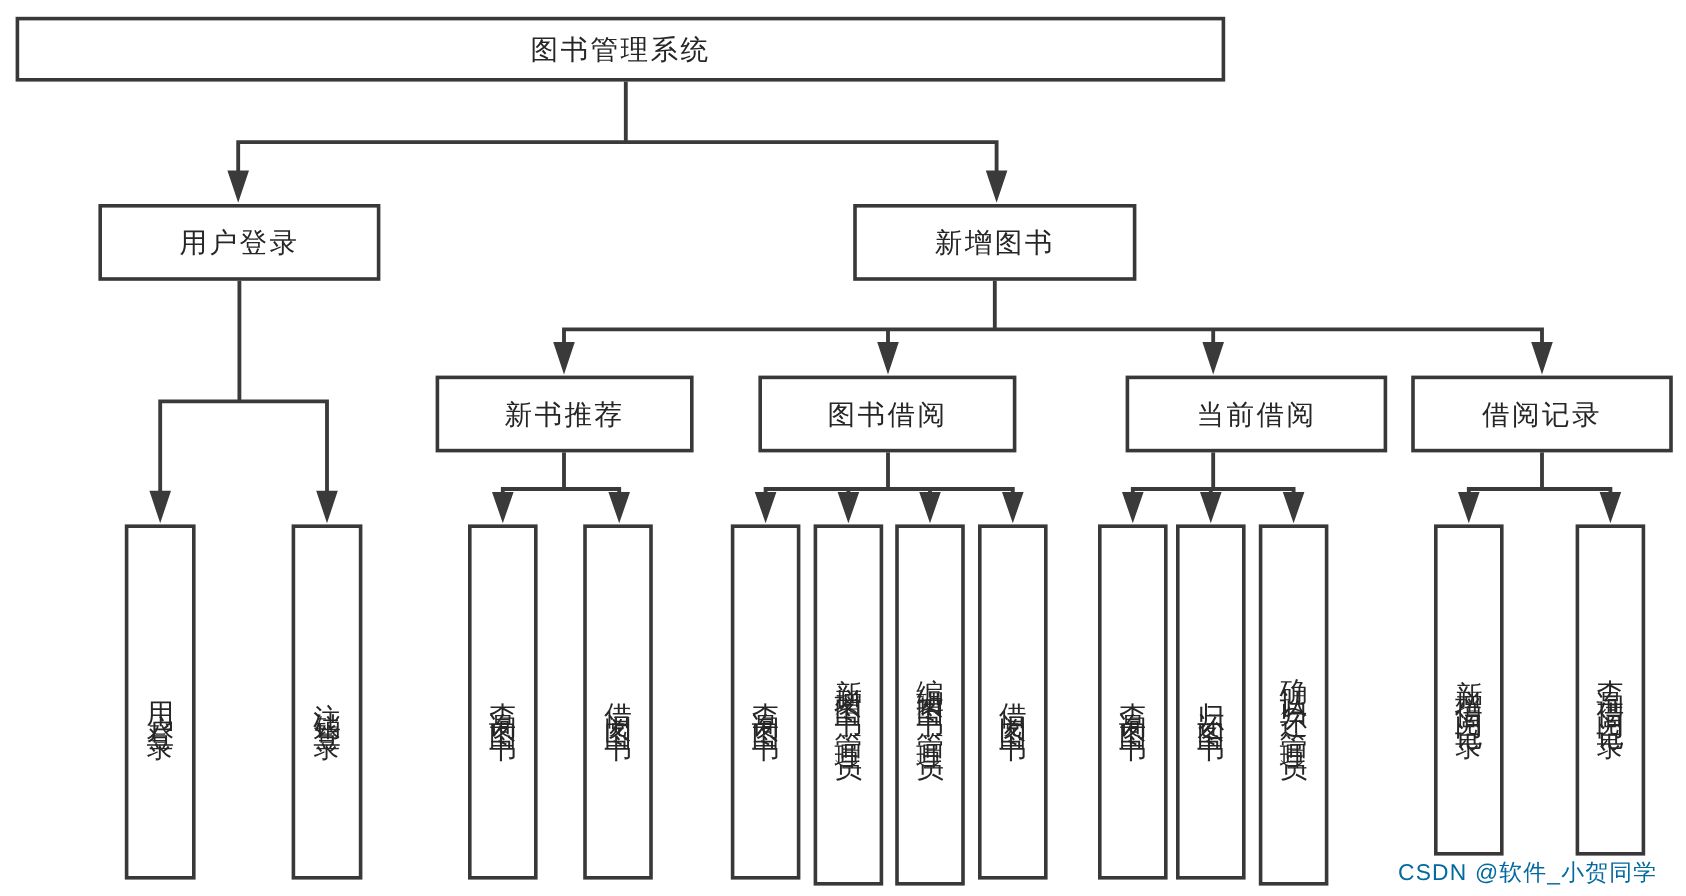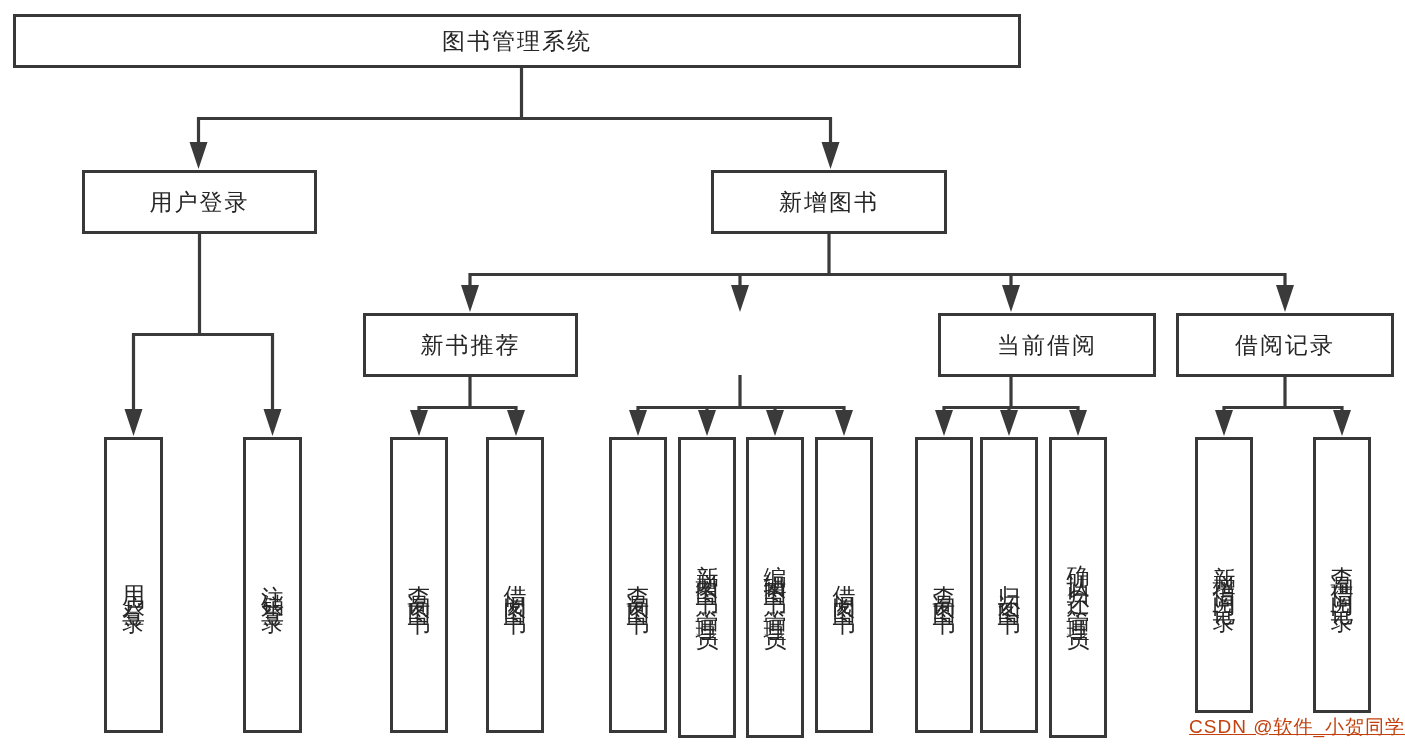--- a/index.html
+++ b/index.html
@@ -12,22 +12,22 @@
     position:absolute; box-sizing:border-box; background:#ffffff;
     border:3px solid #383838; color:#262626;
     display:flex; align-items:center; justify-content:center;
   }
   .box { font-size:23px; letter-spacing:2px; white-space:nowrap; }
   .vbox .vtext {
     writing-mode:vertical-rl; text-orientation:mixed;
     font-size:23px; letter-spacing:9px; line-height:1;
   }
   .watermark {
-    position:absolute; right:0; bottom:7px;
-    font-size:19px; color:#c2410c; letter-spacing:1px; white-space:nowrap;text-decoration:underline;
+    position:absolute; right:24px; bottom:7px;
+    font-size:19px; color:#0369a1; letter-spacing:1px; white-space:nowrap;
   }
 </style>
 </head>
 <body>
 
 <div class="stage">
 
   <svg class="connectors" viewBox="0 0 1405 747" xmlns="http://www.w3.org/2000/svg">
     <path d="M521.5 67 V120
              M197 118.5 H832
@@ -90,20 +90,23 @@
   <div class="box" style="left:82px; top:170px; width:235px; height:64px;">
     <span>用户登录</span>
   </div>
   <div class="box" style="left:711px; top:170px; width:236px; height:64px;">
     <span>新增图书</span>
   </div>
 
   <div class="box" style="left:363px; top:313px; width:215px; height:64px;">
     <span>新书推荐</span>
   </div>
+  <div class="box" style="left:632px; top:313px; width:215px; height:64px;">
+    <span>图书借阅</span>
+  </div>
   <div class="box" style="left:902px; top:313px; width:218px; height:64px;margin-left:36px;">
     <span>当前借阅</span>
   </div>
   <div class="box" style="left:1176px; top:313px; width:218px; height:64px;">
     <span>借阅记录</span>
   </div>
 
   <div class="vbox" style="left:104px; top:437px; width:59px; height:296px;">
     <span class="vtext">用户登录</span>
   </div>

